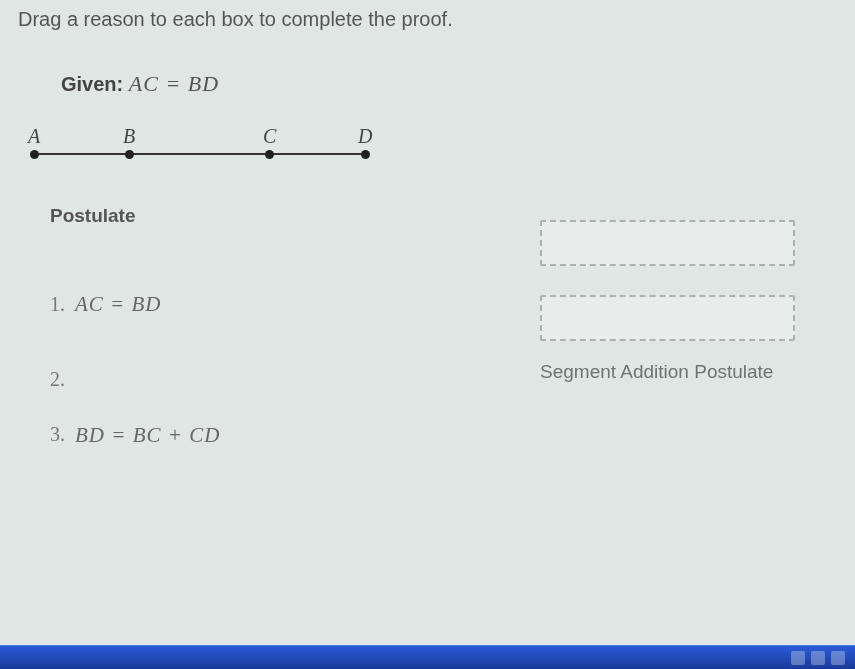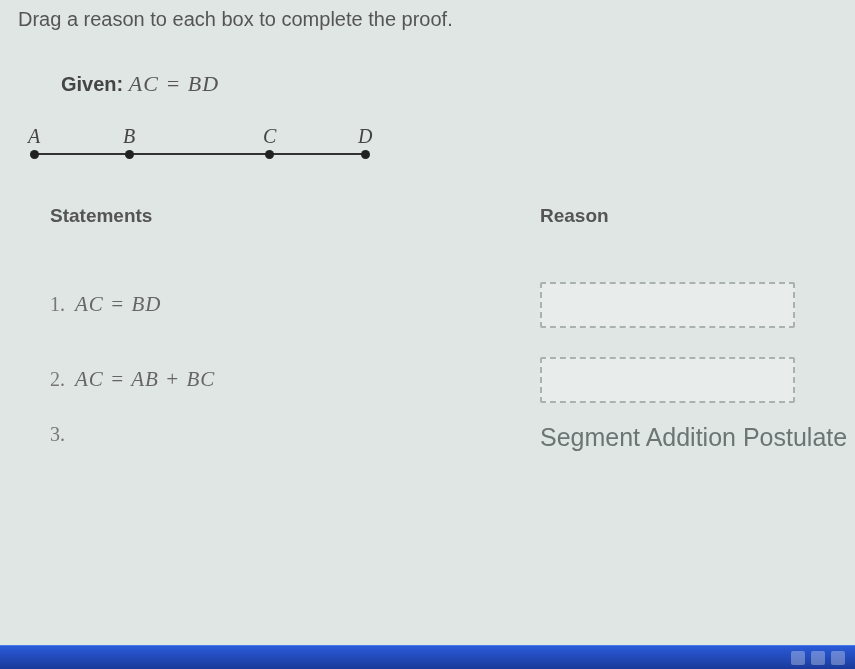--- a/index.html
+++ b/index.html
@@ -123,21 +123,21 @@
       margin-right: 10px;
     }
     .drop-zone {
       border: 2px dashed #aab2b0;
       background: rgba(245, 248, 247, 0.4);
       width: 255px;
       height: 46px;
       border-radius: 2px;
     }
     .reason-text {
-      font-size: 25px;
+      font-size: 19px;
       color: #6b7573;
     }
     .taskbar {
       position: absolute;
       bottom: 0;
       left: 0;
       right: 0;
       height: 24px;
       background: linear-gradient(#2a5bd8, #1a3a9a);
       border-top: 1px solid #4a7be8;
@@ -185,35 +185,34 @@
     </div>
     <div class="point p-d">
       <span class="label">D</span>
       <div class="dot"></div>
     </div>
   </div>
 
 
   <div class="proof-table">
     <div class="col-statements">
-      <div class="col-header">Statements</div>
+      <div class="col-header">Postulate</div>
       <div class="row">
         <span class="statement-num">1.</span>
         <span class="math-expr-sm">AC = BD</span>
       </div>
       <div class="row">
         <span class="statement-num">2.</span>
-        <span class="math-expr-sm">AC = AB + BC</span>
       </div>
       <div class="row-last">
         <span class="statement-num">3.</span>
+        <span class="math-expr-sm">BD = BC + CD</span>
       </div>
     </div>
     <div class="col-reasons">
-      <div class="col-header">Reason</div>
       <div class="row">
         <div class="drop-zone"></div>
       </div>
       <div class="row">
         <div class="drop-zone"></div>
       </div>
       <div class="row-last">
         <span class="reason-text">Segment Addition Postulate</span>
       </div>
     </div>

